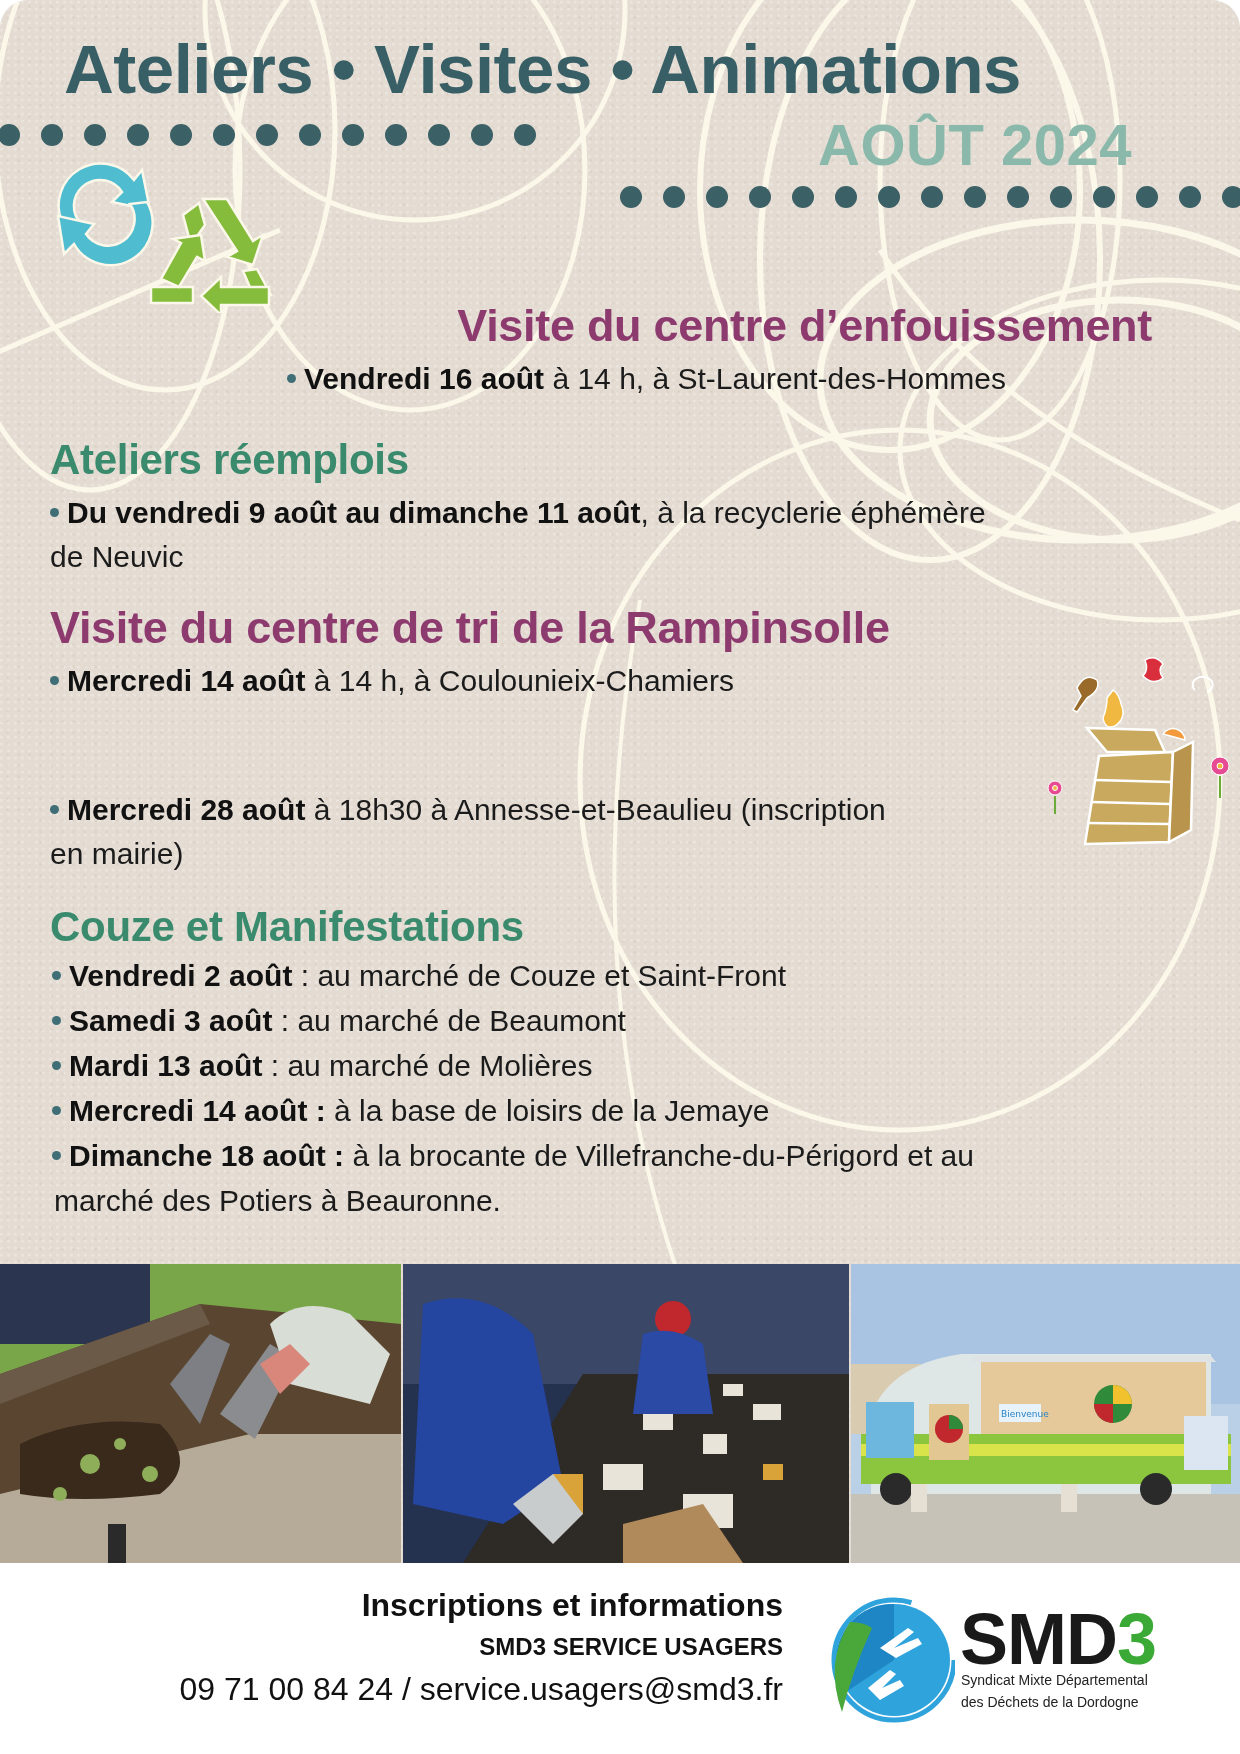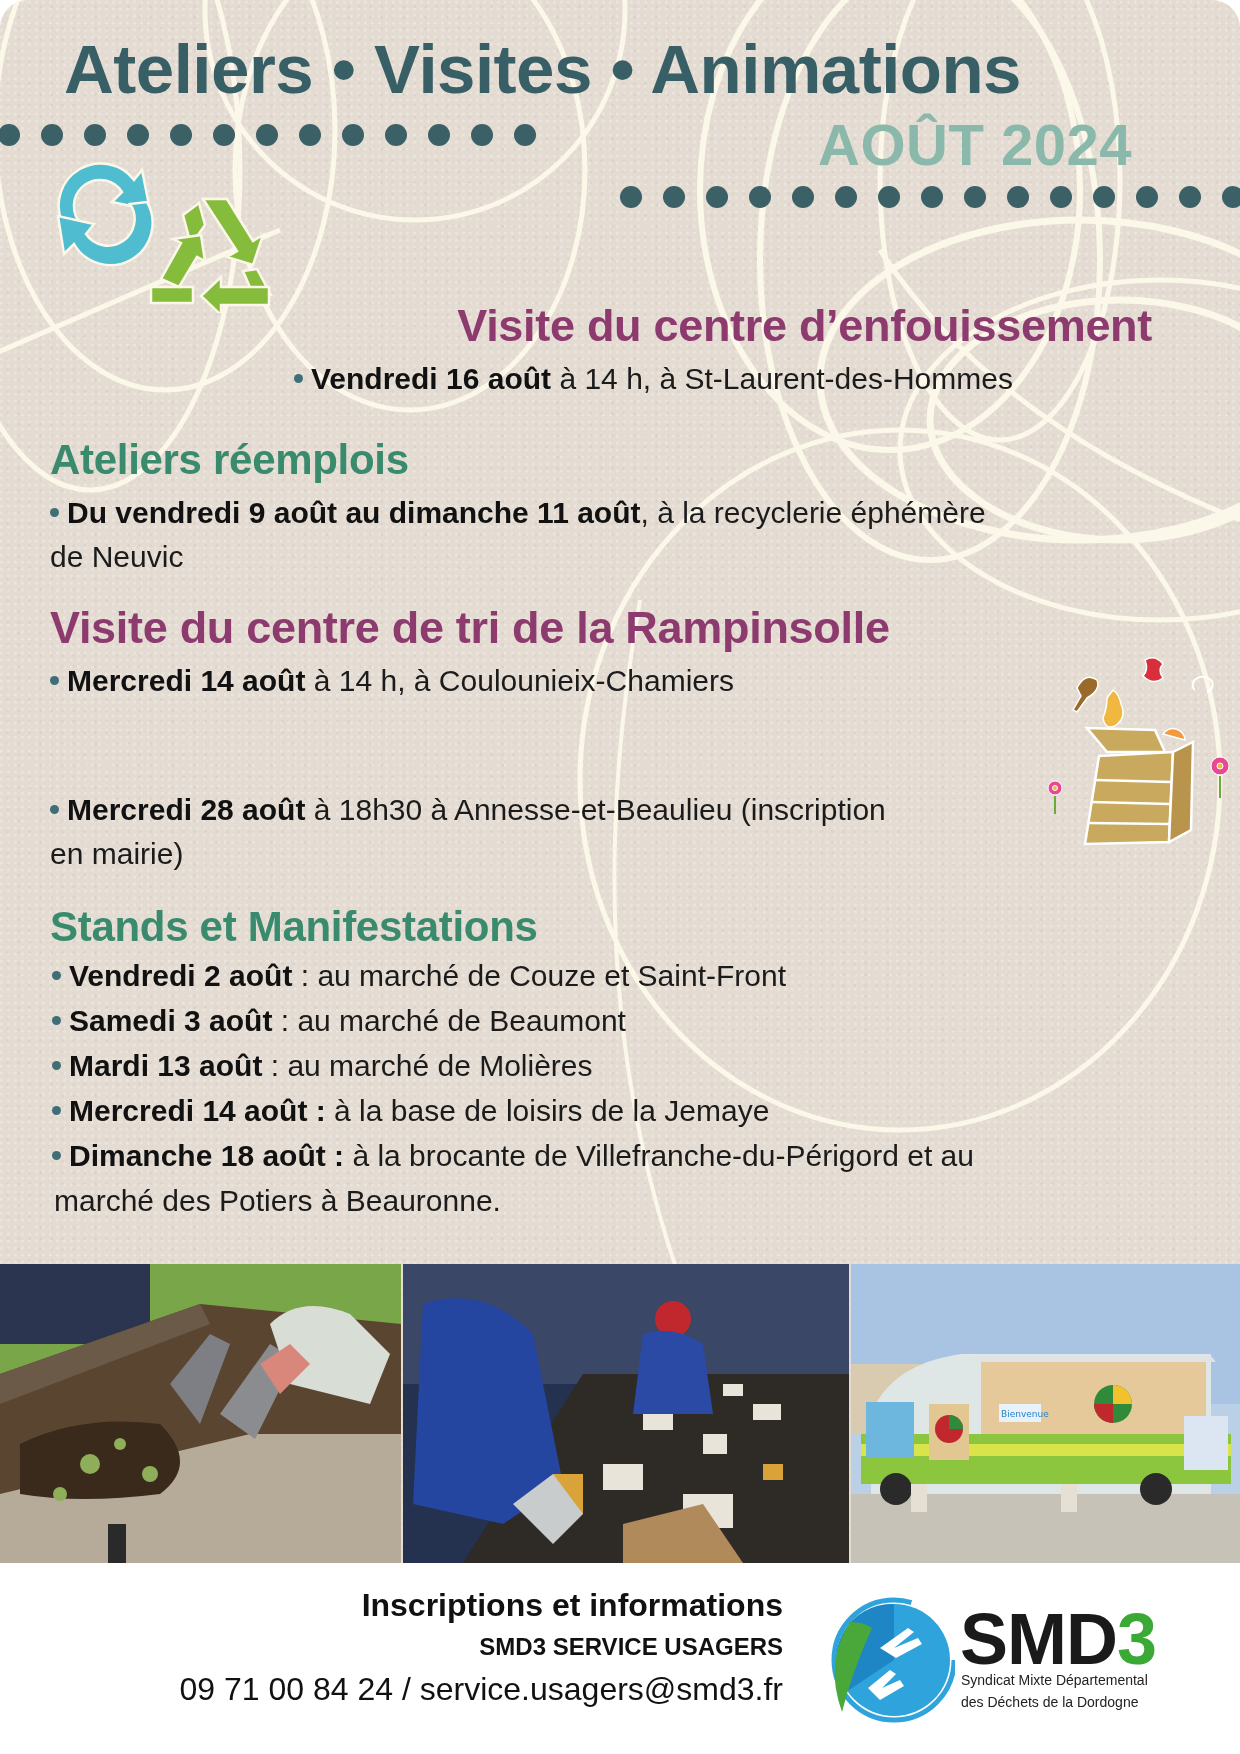--- a/index.html
+++ b/index.html
@@ -126,21 +126,21 @@
       <path d="M60 4 L 84 4 L 110 46 L 120 40 L 110 70 L 84 62 L 94 56 Z"></path>
       <path d="M40 20 L 56 8 L 62 30 L 48 50 Z"></path>
       <path d="M100 76 L 114 74 L 128 100 L 112 104 Z"></path>
       <path d="M78 110 L 126 110 L 126 92 L 78 92 L 78 82 L 58 101 L 78 120 Z"></path>
       <path d="M8 108 L 50 108 L 50 92 L 8 92 Z"></path>
       <path d="M18 84 L 38 48 L 30 44 L 58 40 L 62 66 L 54 62 L 36 92 Z"></path>
     </g>
   </svg>
 
   <div class="abs h-purple" style="right:88px; top:298px;">Visite du centre d’enfouissement</div>
-  <div class="abs line" style="left:294px; top:357px;">
+  <div class="abs line" style="left:287px; top:357px;">
     <span class="bullet"></span><b>Vendredi 16 août</b><span> à 14 h, à St-Laurent-des-Hommes</span>
   </div>
 
   <div class="abs h-green" style="left:50px; top:433px;">Ateliers réemplois</div>
   <div class="abs line" style="left:50px; top:491px;">
     <span class="bullet"></span><b>Du vendredi 9 août au dimanche 11 août</b><span>, à la recyclerie éphémère</span>
   </div>
   <div class="abs line" style="left:50px; top:535px;">de Neuvic</div>
 
   <div class="abs h-purple" style="left:50px; top:600px;">Visite du centre de tri de la Rampinsolle</div>
@@ -172,21 +172,21 @@
     <g stroke="#fff" stroke-width="1">
       <circle cx="175" cy="118" r="9" fill="#e54a92"></circle>
       <circle cx="175" cy="118" r="3" fill="#f0b840"></circle>
       <line x1="175" y1="128" x2="175" y2="150" stroke="#6aab3a" stroke-width="2"></line>
       <circle cx="10" cy="140" r="7" fill="#e54a92"></circle>
       <circle cx="10" cy="140" r="2.5" fill="#f0b840"></circle>
       <line x1="10" y1="148" x2="10" y2="166" stroke="#6aab3a" stroke-width="2"></line>
     </g>
   </svg>
 
-  <div class="abs h-green" style="left:50px; top:900px;">Stands et Manifestations</div>
+  <div class="abs h-green" style="left:50px; top:900px;">Couze et Manifestations</div>
   <div class="abs line" style="left:52px; top:954px;">
     <span class="bullet"></span><b>Vendredi 2 août</b><span> : au marché de Couze et Saint-Front</span>
   </div>
   <div class="abs line" style="left:52px; top:999px;">
     <span class="bullet"></span><b>Samedi 3 août</b><span> : au marché de Beaumont</span>
   </div>
   <div class="abs line" style="left:52px; top:1044px;">
     <span class="bullet"></span><b>Mardi 13 août</b><span> : au marché de Molières</span>
   </div>
   <div class="abs line" style="left:52px; top:1089px;">

